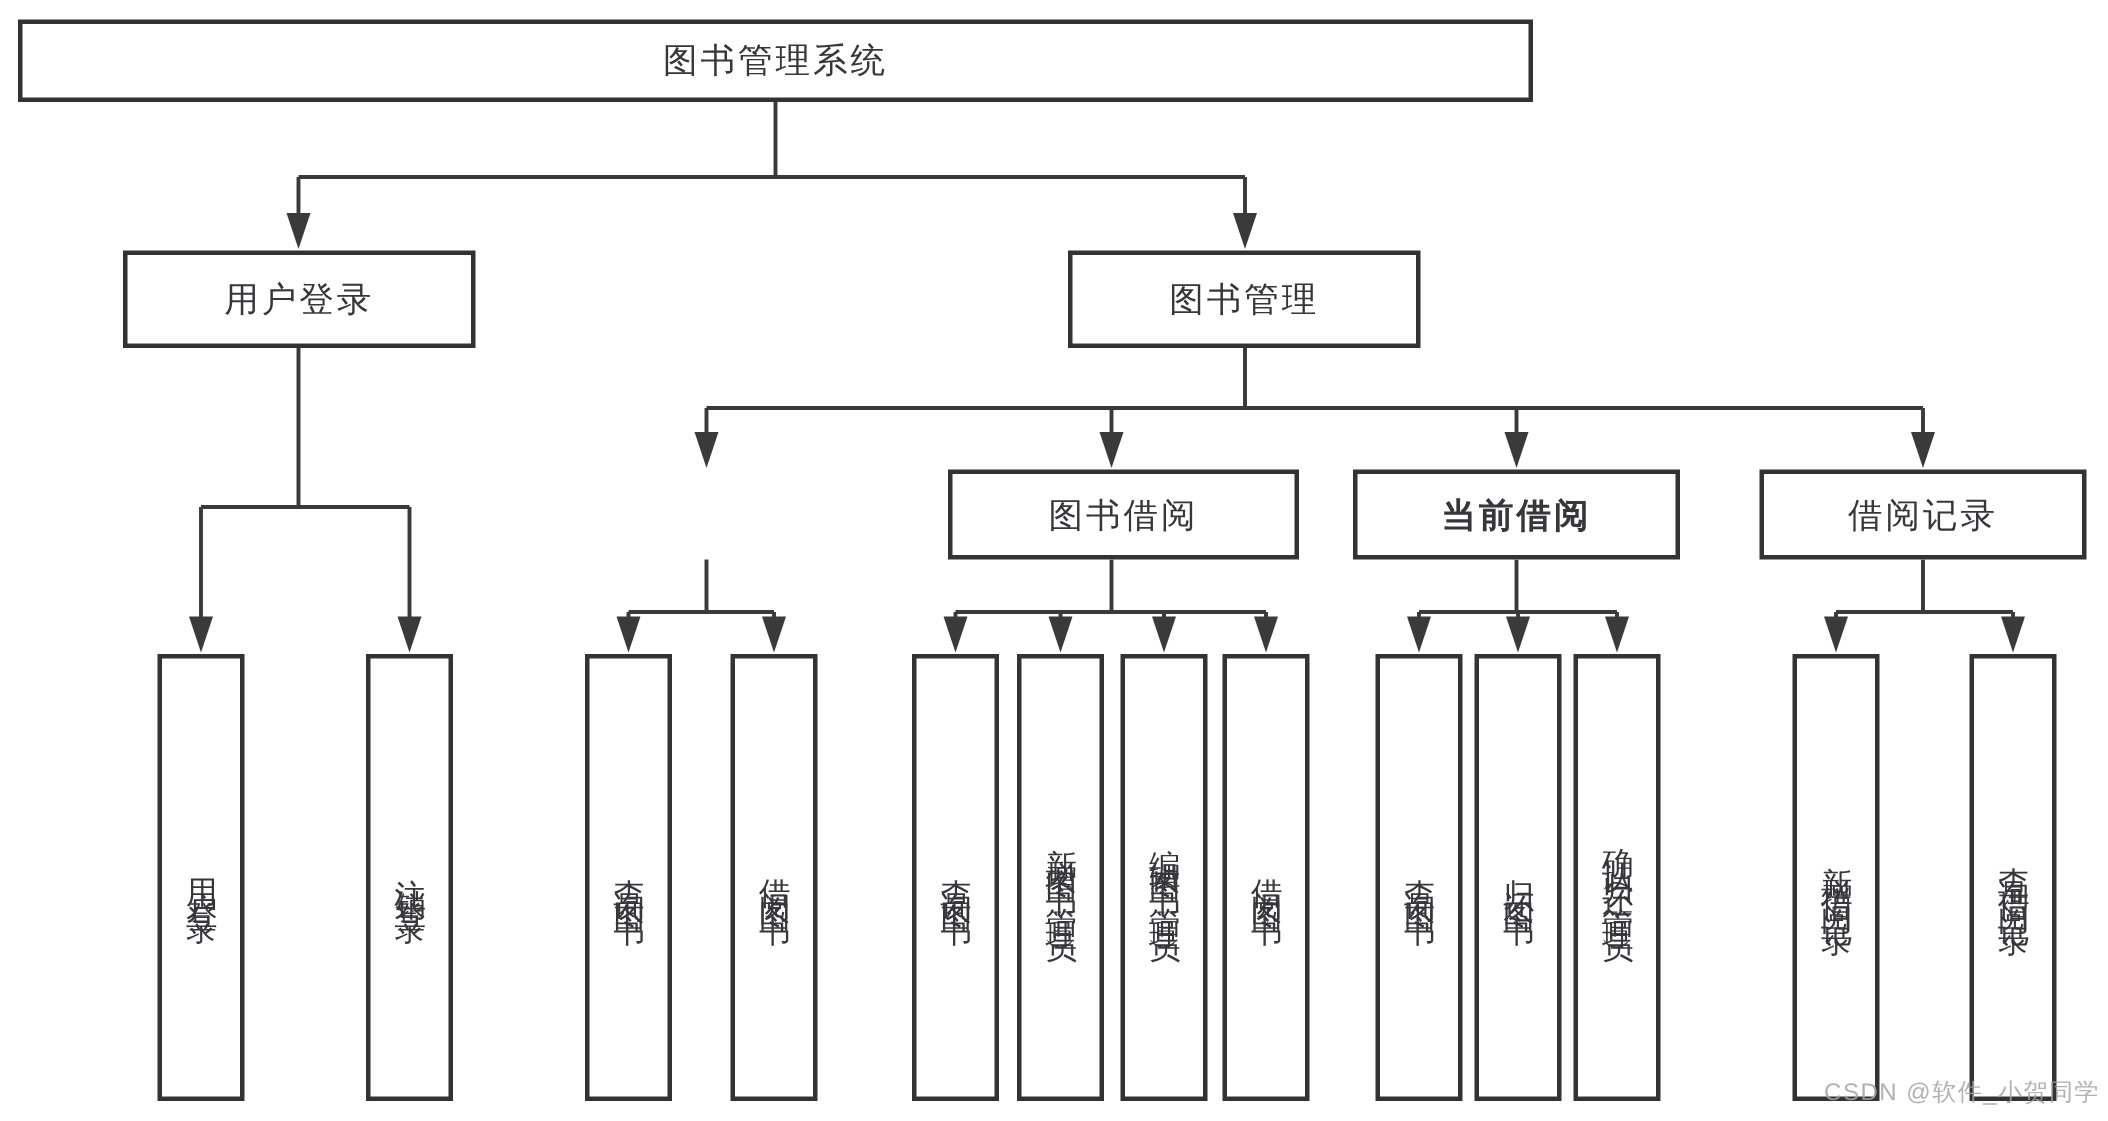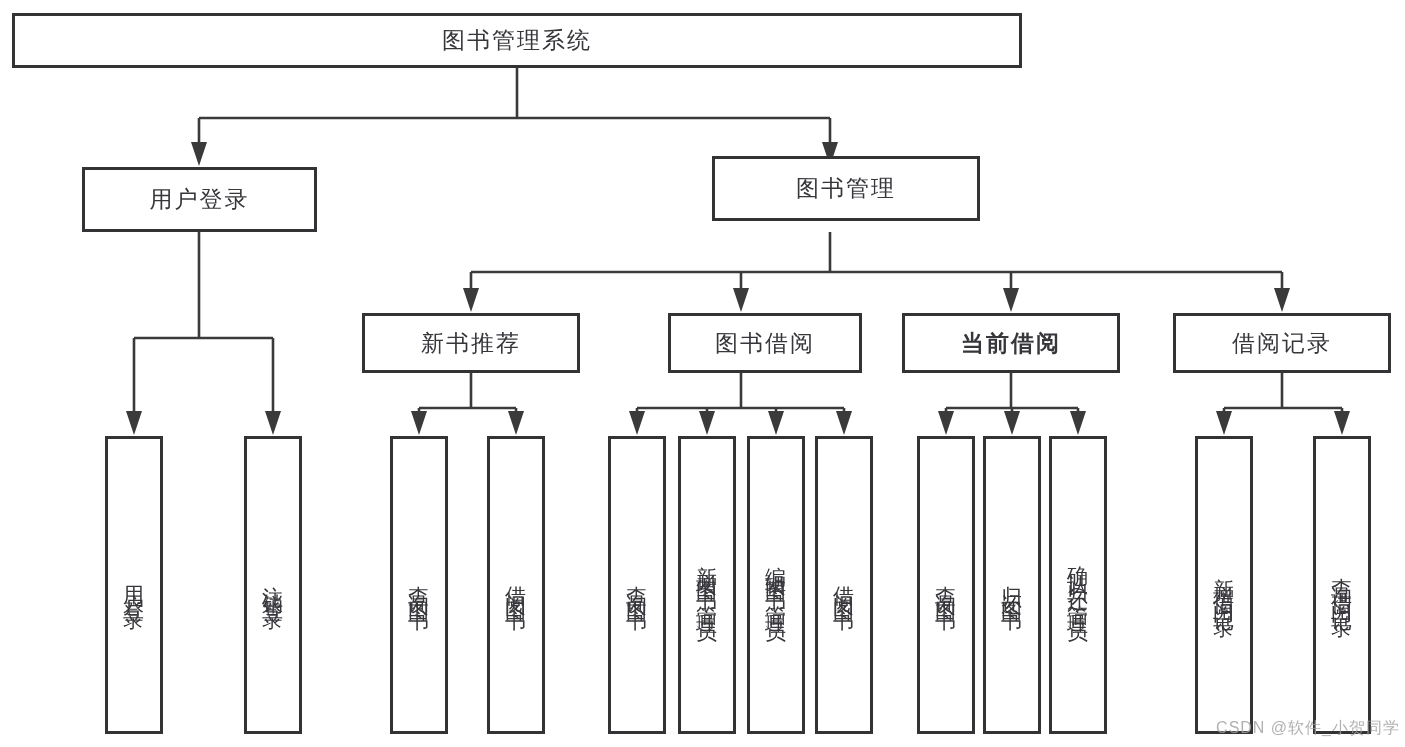--- a/index.html
+++ b/index.html
@@ -87,24 +87,23 @@
       <polygon points="1004,411 1020,411 1012,435"></polygon>
       <polygon points="1070,411 1086,411 1078,435"></polygon>
       <polygon points="1216,411 1232,411 1224,435"></polygon>
       <polygon points="1334,411 1350,411 1342,435"></polygon>
     </g>
   </svg>
 
   <div class="box" style="left:12px; top:13px; width:1010px; height:55px;text-align:center;">图书管理系统</div>
 
   <div class="box" style="left:82px; top:167px; width:235px; height:65px;">用户登录</div>
-  <div class="box" style="left:712px; top:156px; width:268px; height:65px;">图书管理</div>
+  <div class="box" style="left:712px; top:167px; width:235px; height:65px;">图书管理</div>
 
-  <div class="box" style="left:362px; top:313px; width:218px; height:60px;">新书推荐</div>
-  <div class="box" style="left:668px; top:313px; width:194px; height:60px;">图书借阅</div>
+  <div class="box" style="left:632px; top:313px; width:234px; height:60px;">图书借阅</div>
   <div class="box" style="left:902px; top:313px; width:218px; height:60px;font-weight:bold;">当前借阅</div>
   <div class="box" style="left:1173px; top:313px; width:218px; height:60px;">借阅记录</div>
 
   <div class="box leaf" style="left:105px; top:436px; width:58px; height:298px;">用户登录</div>
   <div class="box leaf" style="left:244px; top:436px; width:58px; height:298px;">注销登录</div>
 
   <div class="box leaf" style="left:390px; top:436px; width:58px; height:298px;">查询图书</div>
   <div class="box leaf" style="left:487px; top:436px; width:58px; height:298px;">借阅图书</div>
 
   <div class="box leaf" style="left:608px; top:436px; width:58px; height:298px;">查询图书</div>

